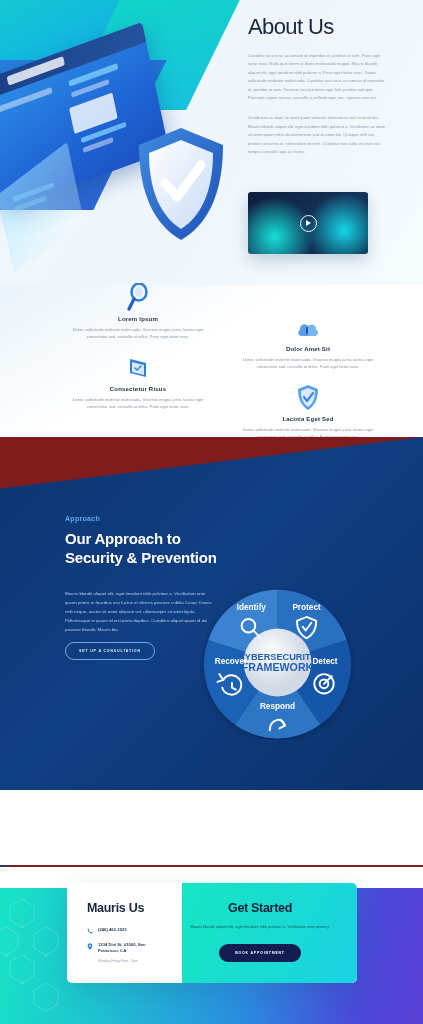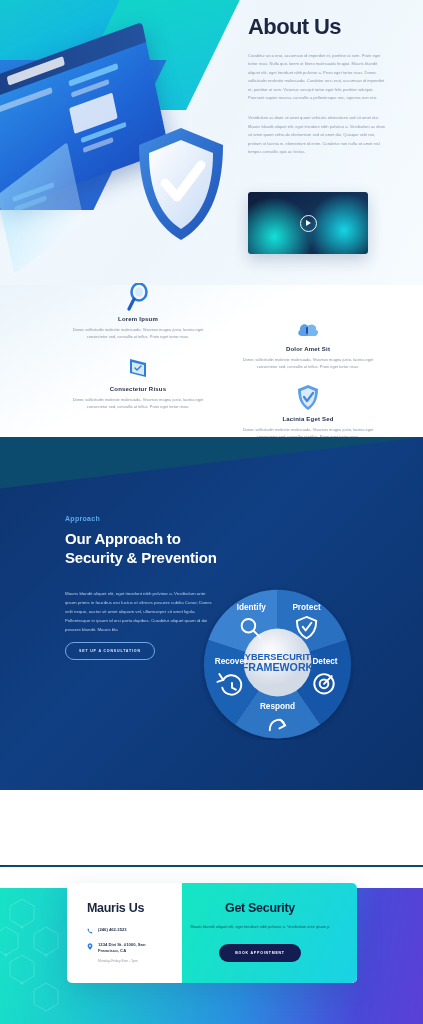--- a/index.html
+++ b/index.html
@@ -52,21 +52,21 @@
   .feat { position:absolute; width:180px; text-align:center; }
   .feat .ficon { height:34px; display:flex; align-items:flex-end; justify-content:center; }
   .feat h4 { font-size:6px; font-weight:700; color:#1d2b45; letter-spacing:.2px; margin-top:5px; }
   .feat p { font-size:4px; line-height:1.75; color:#8a94a6; margin-top:4px; padding:0 22px; }
   .f1 { left:48px; top:-8px; }
   .f2 { left:218px; top:22px; }
   .f3 { left:48px; top:62px; }
   .f4 { left:218px; top:92px; }
 
   
-  .approach { position:relative; width:423px; height:430px; overflow:hidden; background:#0c4a6e; }
+  .approach { position:relative; width:423px; height:430px; overflow:hidden; background:#7f1d1d; }
   .approach-bg {
     position:absolute; inset:0;
     background:linear-gradient(135deg,#0e3470 0%,#103f83 40%,#0b2f66 100%);
     clip-path:polygon(0 12%, 100% 0, 100% 84%, 0 100%);
   }
   .approach-inner { position:absolute; left:0; top:0; width:423px; height:430px; }
   .ap-label { position:absolute; left:65px; top:78px; font-size:7px; font-weight:600;
               color:#5aa9ef; letter-spacing:.3px; }
   .ap-title { position:absolute; left:65px; top:92px; width:175px; font-size:15px;
               font-weight:700; color:#ffffff; line-height:1.28; letter-spacing:-.2px; }
@@ -104,21 +104,21 @@
   .gs-p { position:absolute; right:22px; top:40px; width:150px; text-align:center;
           font-size:3.9px; line-height:1.85; color:#0d5f63; }
   .gs-btn { position:absolute; right:56px; top:61px; width:82px; padding:7px 0;
             background:#141d52; color:#ffffff; border:none; border-radius:13px;
             font-size:3.5px; font-weight:700; letter-spacing:.8px; cursor:pointer; text-align:center; }
 
   .gap-white { position:absolute; left:0; top:790px; width:423px; height:75px; background:#fff; }
 
   
   .about { position:absolute; left:248px; top:14px; width:140px; }
-  .about h1 { font-size:22px; font-weight:700; color:#1b2740; letter-spacing:-.6px; }
+  .about h1 { font-size:22px; font-weight:400; color:#1b2740; letter-spacing:-.6px; }
   .about p { font-size:4.1px; line-height:2.05; color:#8d99ad; margin-top:12px; }
   .video { position:absolute; left:248px; top:192px; width:120px; height:62px;
            border-radius:3px; overflow:hidden;
            background:radial-gradient(circle at 22% 72%,#14e0d8 0%,rgba(12,60,90,0) 38%),
                       radial-gradient(circle at 80% 62%,#16d5e6 0%,rgba(12,50,90,0) 36%),
                       linear-gradient(150deg,#0e1d3c 0%,#14355c 55%,#0c2341 100%);
            box-shadow:0 6px 16px rgba(20,50,100,.22); cursor:pointer; }
   .play { position:absolute; left:50%; top:50%; width:17px; height:17px; margin:-8.5px 0 0 -8.5px;
           border:1.2px solid rgba(255,255,255,.92); border-radius:50%;
           display:flex; align-items:center; justify-content:center; }
@@ -332,18 +332,18 @@
     <div class="crow c2">
       <svg class="ic" viewBox="0 0 10 12">
         <path d="M5 0.6 C7.2 0.6 9 2.4 9 4.6 C9 7.4 5 11.4 5 11.4 C5 11.4 1 7.4 1 4.6 C1 2.4 2.8 0.6 5 0.6 Z" fill="#2f7fd6"></path>
         <circle cx="5" cy="4.6" r="1.5" fill="#ffffff"></circle>
       </svg>
       <span class="tx" style="width:62px">1234 Divi St. #1000, San Francisco, CA</span>
     </div>
 
     <div class="chours">Monday-Friday 8am - 5pm</div>
 
-    <div class="gs-h">Get Security</div>
+    <div class="gs-h">Get Started</div>
     <div class="gs-p">Mauris blandit aliquet elit, eget tincidunt nibh pulvinar a. Vestibulum ante ipsum p</div>
     <button class="gs-btn">BOOK APPOINTMENT</button>
   </div>
 
 </div>
 
 </body></html>

